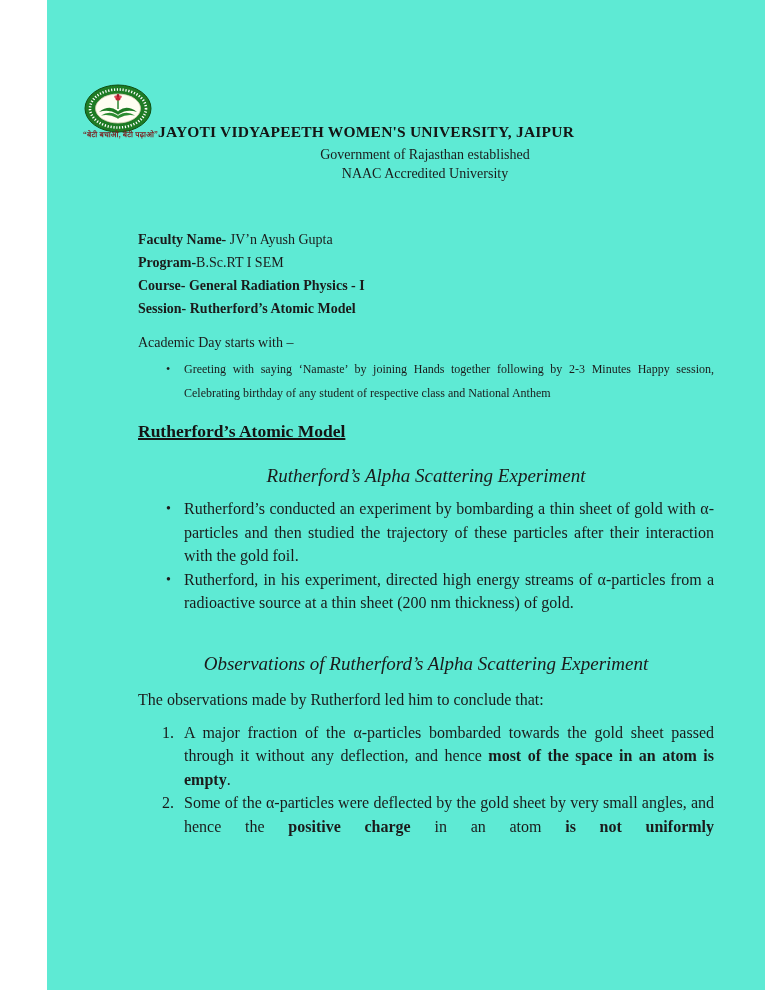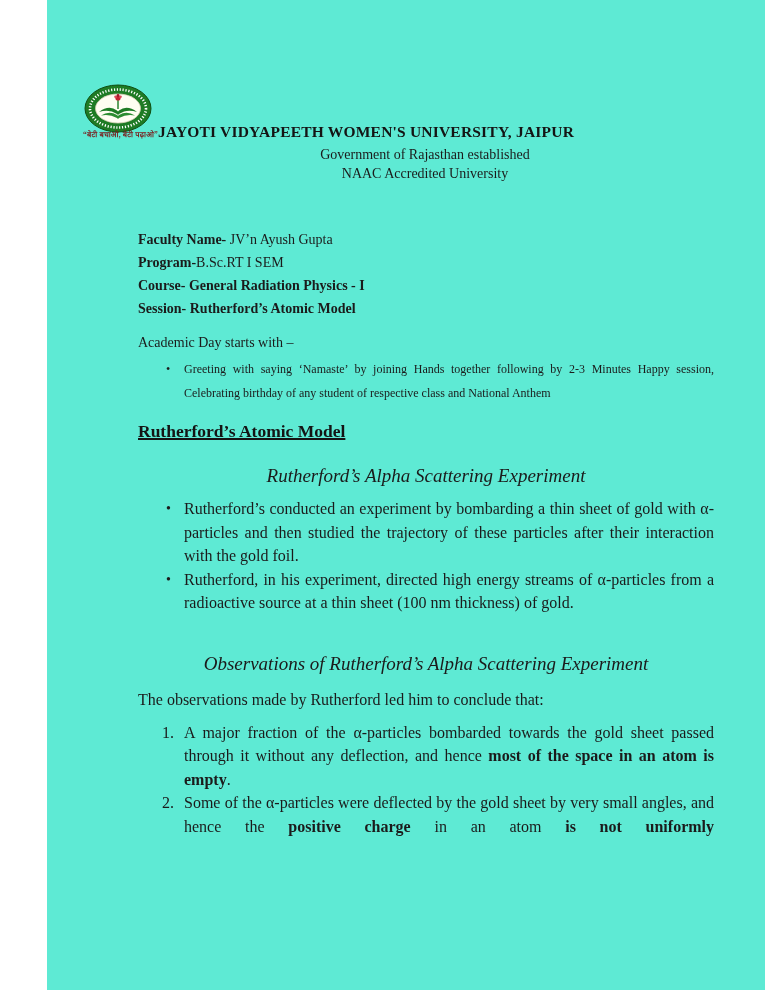--- a/index.html
+++ b/index.html
@@ -94,21 +94,21 @@
     <ul class="small-list">
       <li>Greeting with saying ‘Namaste’ by joining Hands together following by 2-3 Minutes Happy session, Celebrating birthday of any student of respective class and National Anthem</li>
     </ul>
 
     <h1 class="main-title">Rutherford’s Atomic Model</h1>
 
     <h2 class="sec-heading">Rutherford’s Alpha Scattering Experiment</h2>
 
     <ul class="big-list">
       <li>Rutherford’s conducted an experiment by bombarding a thin sheet of gold with α-particles and then studied the trajectory of these particles after their interaction with the gold foil.</li>
-      <li>Rutherford, in his experiment, directed high energy streams of α-particles from a radioactive source at a thin sheet (100 nm thickness) of gold.</li>
+      <li>Rutherford, in his experiment, directed high energy streams of α-particles from a radioactive source at a thin sheet (200 nm thickness) of gold.</li>
     </ul>
 
     <h2 class="sec-heading obs">Observations of Rutherford’s Alpha Scattering Experiment</h2>
 
     <p class="intro">The observations made by Rutherford led him to conclude that:</p>
 
     <ol class="num-list">
       <li><span>A major fraction of the α-particles bombarded towards the gold sheet passed through it without any deflection, and hence </span><b>most of the space in an atom is empty</b><span>.</span></li>
       <li class="force-just"><span>Some of the α-particles were deflected by the gold sheet by very small angles, and hence the&nbsp;</span><b>positive charge</b><span>&nbsp;in an atom&nbsp;</span><b>is not uniformly</b></li>
     </ol>

